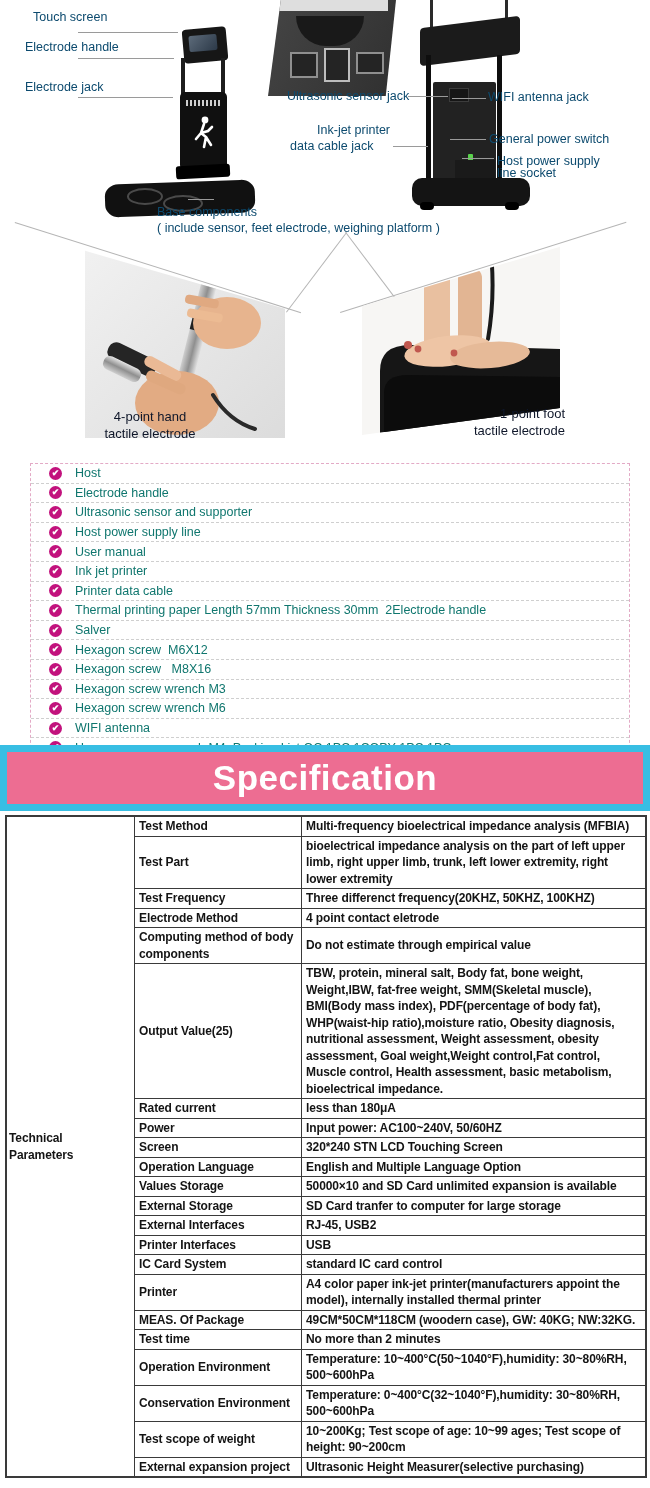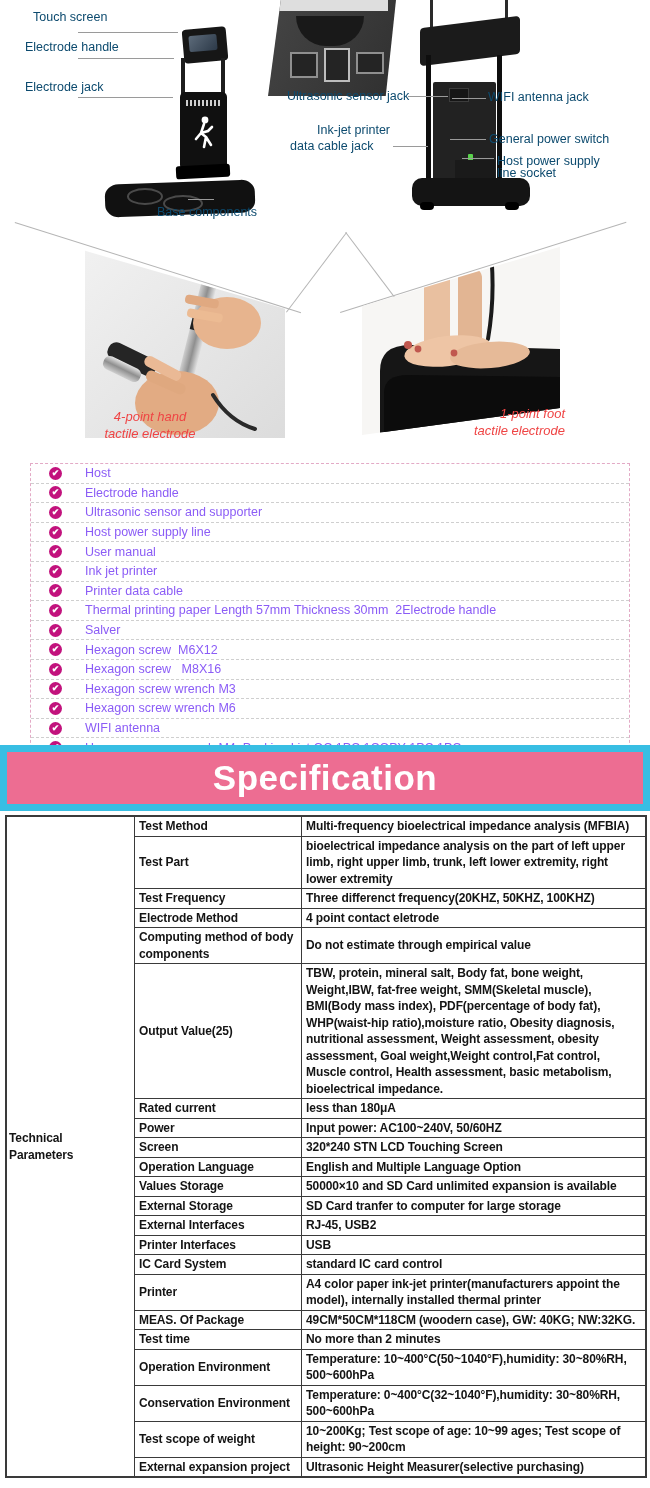--- a/index.html
+++ b/index.html
@@ -18,31 +18,31 @@
   
   .closeup{position:absolute;left:268px;top:0;width:128px;height:96px;
     background:linear-gradient(120deg,#454545,#303030);
     clip-path:polygon(10% 0,100% 0,92% 100%,0 100%);}
   .closeup .band{position:absolute;left:10px;top:0;width:110px;height:11px;background:#dedede;}
   .closeup .arch{position:absolute;left:28px;top:16px;width:68px;height:30px;background:#191919;border-radius:0 0 34px 34px;}
   .closeup .port{position:absolute;border:2px solid #8f8f8f;background:#242424;}
 
   
   .photo{position:absolute;overflow:hidden;}
-  .caption{position:absolute;font-size:13px;color:#ef4444;line-height:17px;font-style:italic;}
+  .caption{position:absolute;font-size:13px;color:#0f172a;line-height:17px;}
 
   .diag{position:absolute;height:1px;background:#b5b5b5;transform-origin:left top;}
 
   
   #packing{position:absolute;left:30px;top:463px;width:598px;border:1px dashed #e3aac6;background:#fff;}
   .pl-row{display:flex;align-items:center;height:18.6px;border-bottom:1px dashed #cfcfcf;}
   .pl-row:last-child{border-bottom:none;}
   .pl-check{flex:0 0 auto;width:13px;height:13px;margin-left:18px;border-radius:50%;
     background:#c2127d;color:#fff;font-size:9px;line-height:13px;text-align:center;font-weight:bold;}
-  .pl-text{margin-left:23px;font-size:12.5px;color:#8b5cf6;white-space:pre-wrap;}
+  .pl-text{margin-left:13px;font-size:12.5px;color:#0f766e;white-space:pre-wrap;}
 
   
   #banner{position:absolute;left:0;top:745px;width:650px;height:66px;background:#38bee3;}
   #banner .inner{position:absolute;left:7px;top:7px;right:7px;bottom:7px;background:#ed6d92;
     display:flex;align-items:center;justify-content:center;}
   #banner .title{color:#fff;font-size:35px;font-weight:bold;letter-spacing:0.5px;}
 
   
   #spec{position:absolute;left:5px;top:815px;width:642px;border-collapse:collapse;
     font-size:12px;color:#141414;letter-spacing:-0.1px;}
@@ -80,20 +80,21 @@
   </div>
 
   <div class="dlabel" style="left:33px;top:10px;">Touch screen</div>
   <div class="lead" style="left:78px;top:32px;width:100px;"></div>
   <div class="dlabel" style="left:25px;top:40px;">Electrode handle</div>
   <div class="lead" style="left:78px;top:58px;width:96px;"></div>
   <div class="dlabel" style="left:25px;top:80px;">Electrode jack</div>
   <div class="lead" style="left:78px;top:97px;width:95px;"></div>
   <div class="lead" style="left:188px;top:199px;width:26px;"></div>
   <div class="dlabel" style="left:157px;top:205px;">Base components</div>
+  <div class="dlabel" style="left:157px;top:221px;">( include sensor, feet electrode, weighing platform )</div>
 
   <div class="closeup">
     <div class="band"></div>
     <div class="arch"></div>
     <div class="port" style="left:22px;top:52px;width:24px;height:22px;"></div>
     <div class="port" style="left:56px;top:48px;width:22px;height:30px;border-color:#bdbdbd;"></div>
     <div class="port" style="left:88px;top:52px;width:24px;height:18px;"></div>
   </div>
 
   <div>

